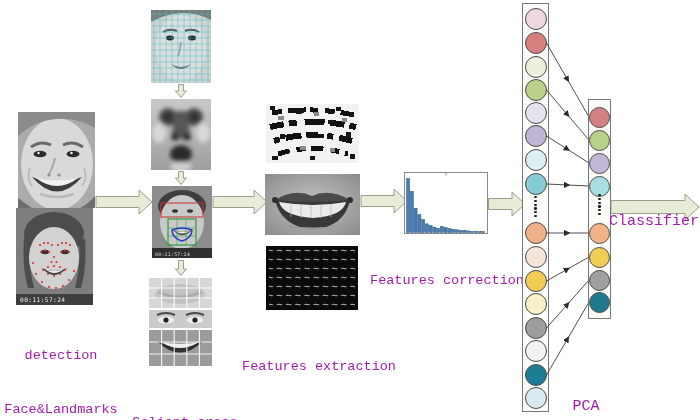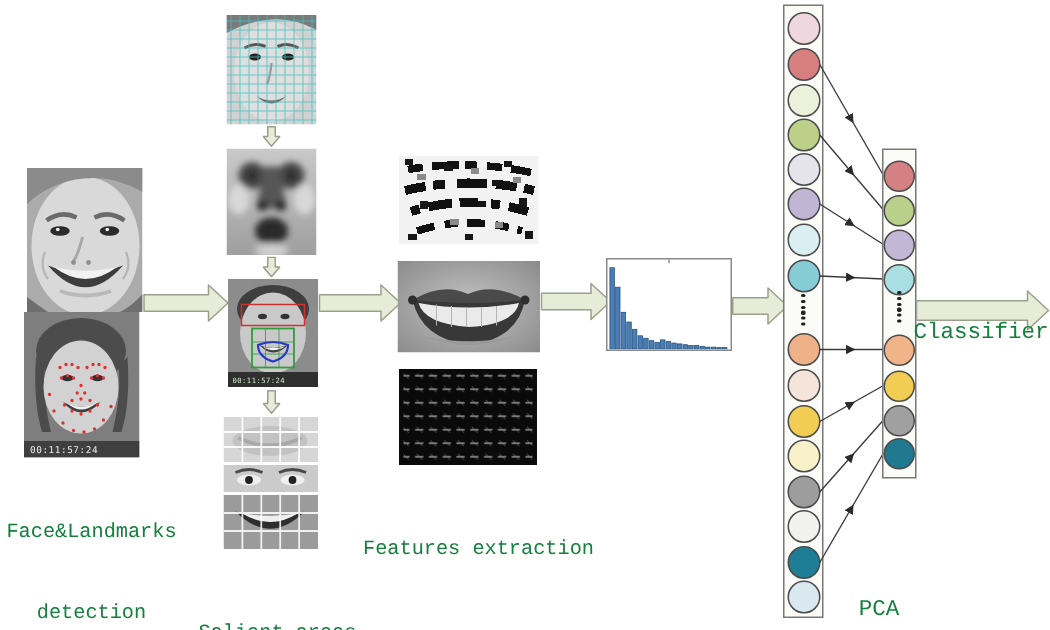--- a/index.html
+++ b/index.html
@@ -1,19 +1,19 @@
 <!DOCTYPE html>
 <html style="--arrow-fill: #e7ecd8; --arrow-stroke: #9aa08c; --hist-bar: #4a7cb5; --hist-edge: #23527c; --lm-red: #e03030; --grid-cyan: #3ec4c0; --box-red: #d03030; --box-green: #2f9e3e; --mouth-blue: #2438c8;"><head>
 <meta charset="utf-8">
 <style>
   html,body{margin:0;padding:0;background:#fff;}
   #canvas{position:relative;width:700px;height:420px;background:#fff;overflow:hidden;
           font-family:"Liberation Mono","DejaVu Sans Mono",monospace;}
   .abs{position:absolute;}
-  .lbl{position:absolute;color:#15803d;font-size:13.5px;line-height:18px;text-align:center;white-space:pre;}
+  .lbl{position:absolute;color:#a21caf;font-size:13.5px;line-height:18px;text-align:center;white-space:pre;}
   .lbl span{display:block;}
   .bigarrow polygon, .smallarrow polygon{fill:var(--arrow-fill);stroke:var(--arrow-stroke);stroke-width:1;stroke-linejoin:round;}
   .pcacol{position:absolute;background:#fbfbf8;border:1px solid #787878;box-sizing:border-box;}
   .circ{position:absolute;border-radius:50%;border:1px solid #4b4b4b;box-sizing:border-box;}
   .vdots{position:absolute;display:flex;flex-direction:column;align-items:center;gap:1.6px;}
   .vdots i{width:2.2px;height:2.2px;border-radius:50%;background:#222;}
   .conn{stroke:#3a3a3a;stroke-width:0.9;fill:none;}
   #histbox rect.bar{fill:var(--hist-bar);stroke:var(--hist-edge);stroke-width:0.5;}
 </style>
 </head>
@@ -86,22 +86,22 @@
         <circle cx="33" cy="79" r="1.1"></circle>
       <circle cx="40" cy="80" r="1.1"></circle>
         <circle cx="47" cy="78" r="1.1"></circle>
         <circle cx="53" cy="72" r="1.1"></circle>
         <circle cx="58" cy="63" r="1.1"></circle>
     </g>
     <text x="4" y="94" font-size="6.2" fill="#ececec" letter-spacing="0.4" font-family="DejaVu Sans Mono, monospace">00:11:57:24</text>
   </svg>
 
   <div class="lbl" style="left:0px;top:311px;width:122px">
+    <span>detection</span>
     <span>Face&amp;Landmarks</span>
-    <span>detection</span>
   </div>
 
   <svg class="abs bigarrow" style="left:95px;top:188px" width="58" height="30" viewBox="0 0 58 30">
     <polygon points="1,8.5 44,8.5 44,2 57,14 44,26 44,19.5 1,19.5"></polygon>
   </svg>
   <svg class="abs bigarrow" style="left:212px;top:188px" width="56" height="30" viewBox="0 0 56 30">
     <polygon points="1,8.5 42,8.5 42,2 55,14 42,26 42,19.5 1,19.5"></polygon>
   </svg>
   <svg class="abs bigarrow" style="left:360px;top:187px" width="48" height="30" viewBox="0 0 48 30">
     <polygon points="1,8.5 34,8.5 34,2 47,14 34,26 34,19.5 1,19.5"></polygon>
@@ -296,20 +296,21 @@
         <rect x="58.85" y="58.34" width="3" height="2.16" class="bar"></rect>
         <rect x="62.60" y="58.88" width="3" height="1.62" class="bar"></rect>
         <rect x="66.35" y="59.42" width="3" height="1.08" class="bar"></rect>
         <rect x="70.10" y="59.42" width="3" height="1.08" class="bar"></rect>
         <rect x="73.85" y="59.69" width="3" height="0.81" class="bar"></rect>
         <rect x="77.60" y="59.70" width="3" height="0.80" class="bar"></rect>
       </g>
   </svg>
 
   <div class="lbl" style="left:366px;top:236px;width:162px">
+    <span>Features correction</span>
   </div>
 
   <div class="pcacol" id="col1" style="left:522px;top:3px;width:27px;height:409px">
       <div class="circ" style="left: 1.5px; top: 4px; width: 22px; height: 22px; background: rgb(238, 215, 222);"></div>
       <div class="circ" style="left: 1.5px; top: 28px; width: 22px; height: 22px; background: rgb(215, 127, 127);"></div>
       <div class="circ" style="left: 1.5px; top: 52px; width: 22px; height: 22px; background: rgb(235, 241, 218);"></div>
       <div class="circ" style="left: 1.5px; top: 75px; width: 22px; height: 22px; background: rgb(188, 208, 138);"></div>
       <div class="circ" style="left: 1.5px; top: 98px; width: 22px; height: 22px; background: rgb(229, 227, 236);"></div>
       <div class="circ" style="left: 1.5px; top: 121px; width: 22px; height: 22px; background: rgb(192, 182, 212);"></div>
       <div class="circ" style="left: 1.5px; top: 145px; width: 22px; height: 22px; background: rgb(219, 238, 241);"></div>

